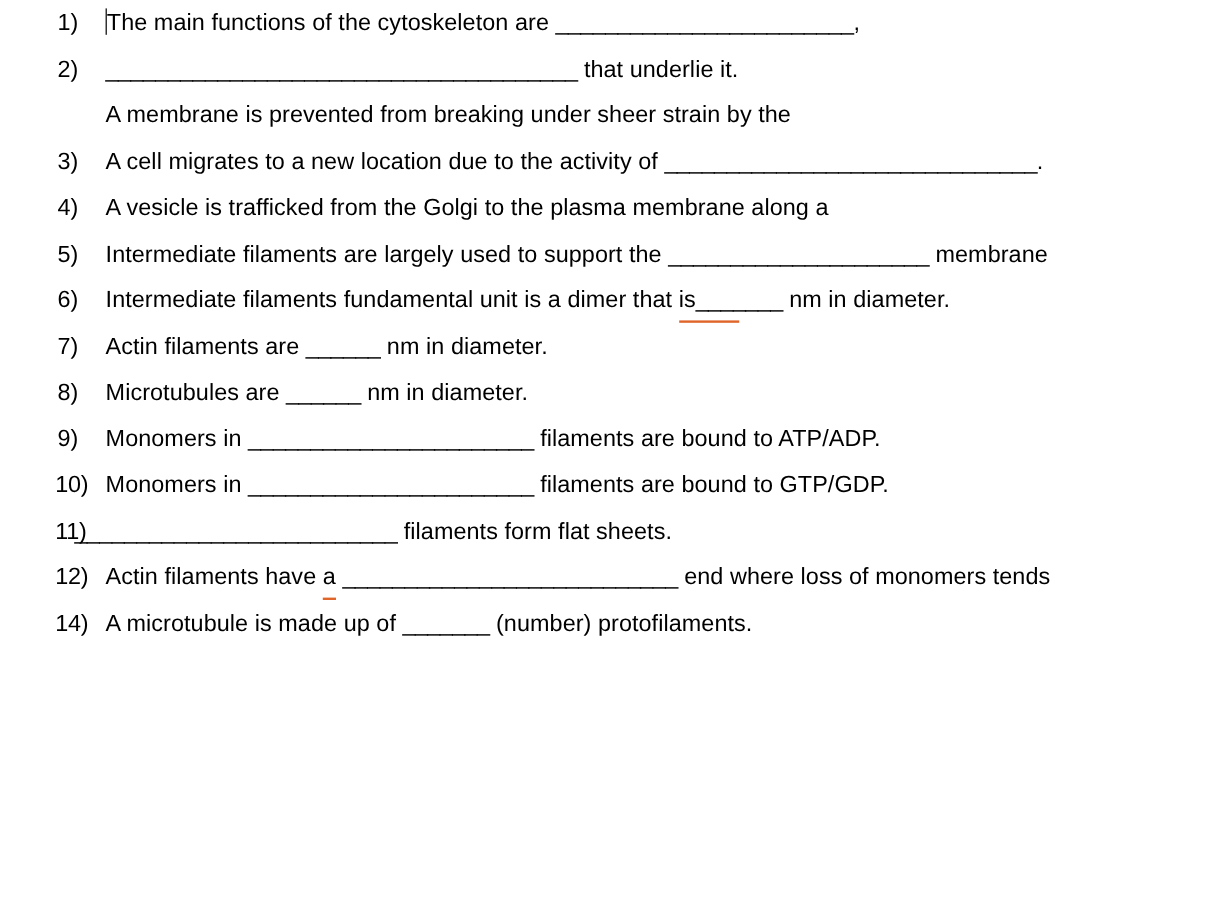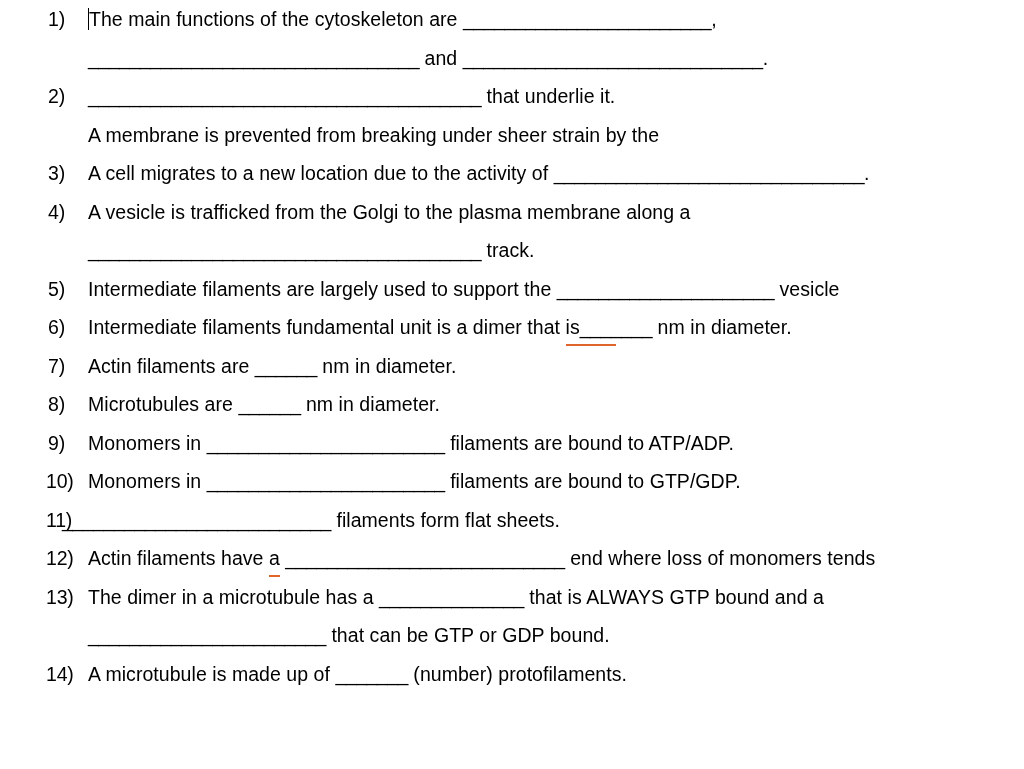--- a/index.html
+++ b/index.html
@@ -104,39 +104,37 @@
   }
 </style>
 </head>
 <body>
 
 <div id="worksheet">
   <div class="qlist" id="question-list">
       <div class="qitem">
         <span class="qnum">1)</span>
         <div class="qline"><span class="caret"></span><span>The main functions of the cytoskeleton are </span><span class="blank">________________________</span><span>,</span></div>
-        <div class="qline cont"><span class="blank">________________________________</span><span> and </span><span class="blank">_____________________________</span><span>.</span></div>
       </div>
       <div class="qitem">
         <span class="qnum">2)</span>
         <div class="qline cont"><span class="blank">______________________________________</span><span> that underlie it.</span></div>
         <div class="qline"><span>A membrane is prevented from breaking under sheer strain by the</span></div>
       </div>
       <div class="qitem">
         <span class="qnum">3)</span>
         <div class="qline"><span>A cell migrates to a new location due to the activity of </span><span class="blank">______________________________</span><span>.</span></div>
       </div>
       <div class="qitem">
         <span class="qnum">4)</span>
         <div class="qline"><span>A vesicle is trafficked from the Golgi to the plasma membrane along a</span></div>
-        <div class="qline cont"><span class="blank">______________________________________</span><span> track.</span></div>
       </div>
       <div class="qitem">
         <span class="qnum">5)</span>
-        <div class="qline"><span>Intermediate filaments are largely used to support the </span><span class="blank">_____________________</span><span> vesicle</span></div>
+        <div class="qline"><span>Intermediate filaments are largely used to support the </span><span class="blank">_____________________</span><span> membrane</span></div>
       </div>
       <div class="qitem">
         <span class="qnum">6)</span>
         <div class="qline"><span>Intermediate filaments fundamental unit is a dimer that </span><span class="sp sp-wide">is</span><span class="blank">_______</span><span> nm in diameter.</span></div>
       </div>
       <div class="qitem">
         <span class="qnum">7)</span>
         <div class="qline"><span>Actin filaments are </span><span class="blank">______</span><span> nm in diameter.</span></div>
       </div>
       <div class="qitem">
@@ -153,22 +151,17 @@
       </div>
       <div class="qitem">
         <span class="qnum wide">11)</span>
         <div class="qline" style="margin-left: -26px;"><span class="blank">__________________________</span><span> filaments form flat sheets.</span></div>
       </div>
       <div class="qitem">
         <span class="qnum wide">12)</span>
         <div class="qline"><span>Actin filaments have </span><span class="sp">a</span><span> </span><span class="blank">___________________________</span><span> end where loss of monomers tends</span></div>
       </div>
       <div class="qitem">
-        <span class="qnum wide">13)</span>
-        <div class="qline"><span>The dimer in a microtubule has a </span><span class="blank">______________</span><span> that is ALWAYS GTP bound and a</span></div>
-        <div class="qline cont"><span class="blank">_______________________</span><span> that can be GTP or GDP bound.</span></div>
-      </div>
-      <div class="qitem">
         <span class="qnum wide">14)</span>
         <div class="qline"><span>A microtubule is made up of </span><span class="blank">_______</span><span> (number) protofilaments.</span></div>
       </div>
     </div>
 </div>
 
 </body></html>

